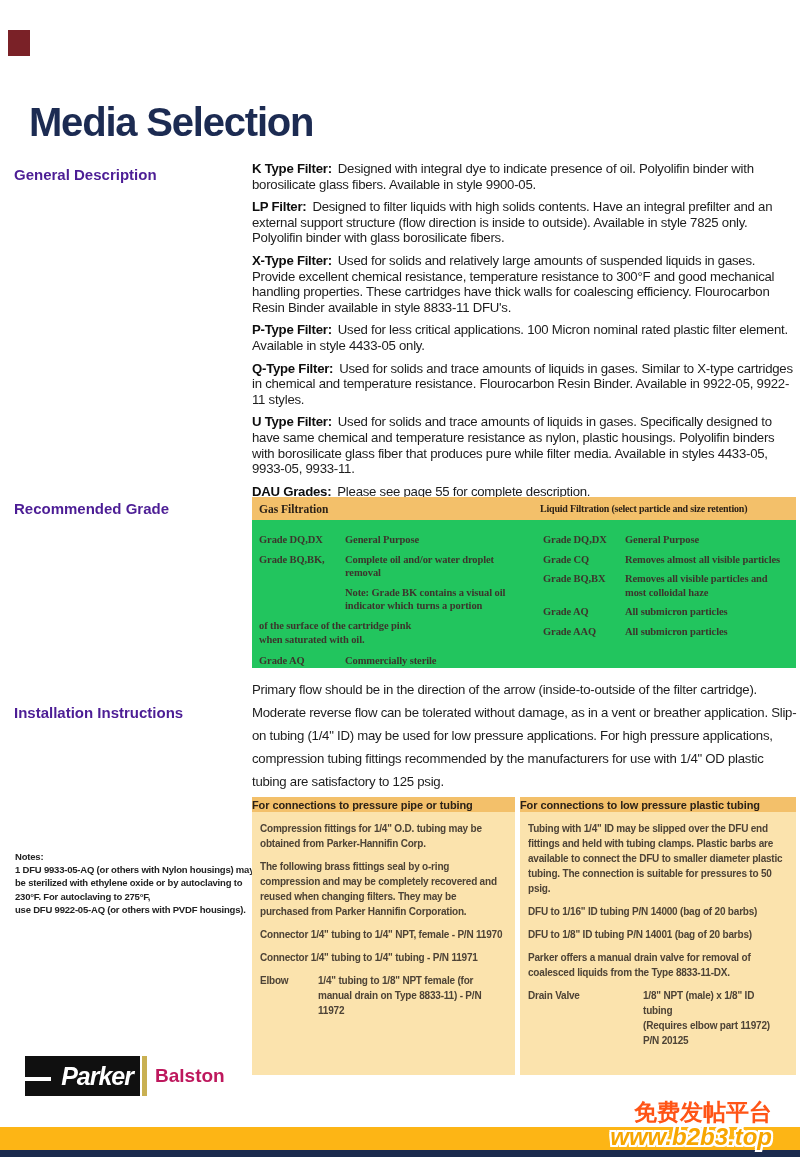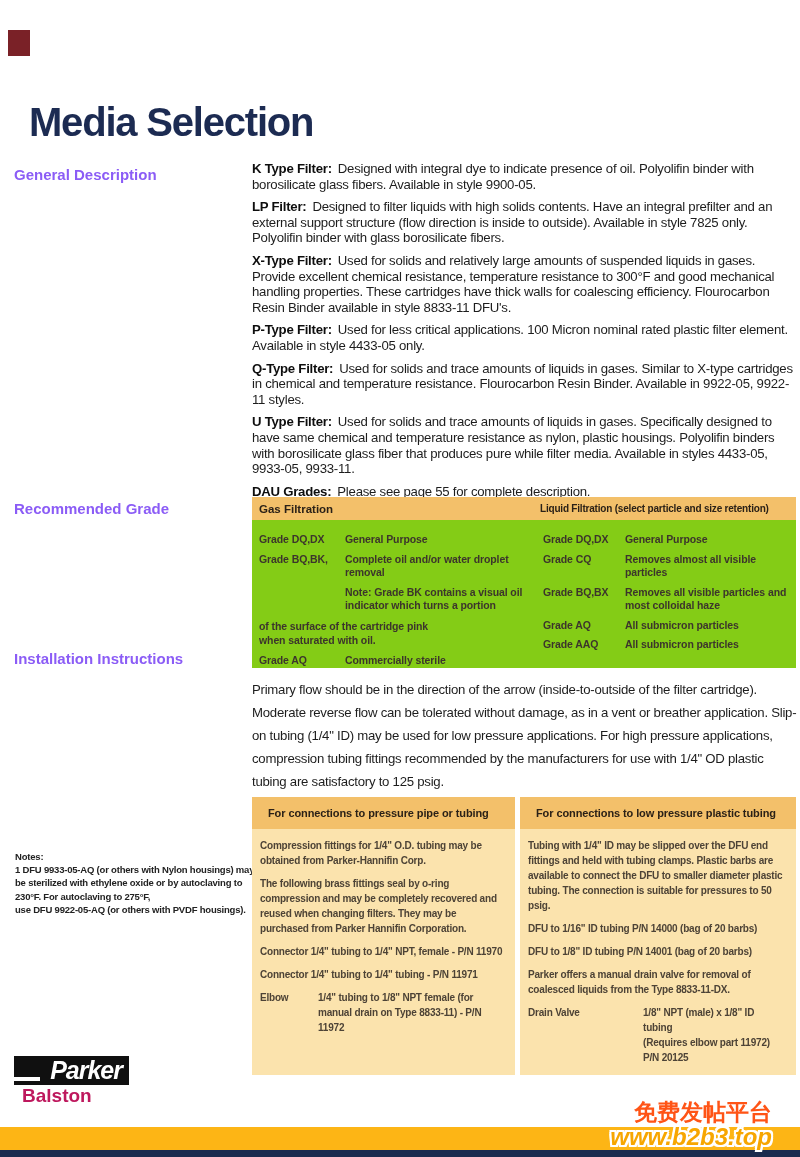--- a/index.html
+++ b/index.html
@@ -7,33 +7,33 @@
         font-family:"Liberation Sans",sans-serif;color:#1c1c1c;}
 
   
   .corner{position:absolute;left:8px;top:30px;width:22px;height:26px;background:#7a2127;}
 
   
   .title{position:absolute;left:13px;top:84px;font-size:40px;font-weight:700;
          letter-spacing:-1.2px;color:#1c2b52;margin:16px;}
 
   
-  .side-h{position:absolute;left:14px;width:230px;font-size:15px;font-weight:700;color:#8b5cf6;margin:0;}
+  .side-h{position:absolute;left:14px;width:230px;font-size:15px;font-weight:700;color:#4c1d95;margin:0;}
   .h-general{top:166px;}
   .h-grade{top:500px;}
-  .h-install{top:650px;}
+  .h-install{top:704px;}
 
   
   .gen-col{position:absolute;left:252px;top:161px;width:545px;
            font-size:13.2px;line-height:15.6px;letter-spacing:-0.25px;color:#1d1d1d;}
   .gen-col p{margin:0 0 7px 0;}
   .gen-col b{padding-right:6px;color:#0e0e0e;}
 
   
-  .grade-table{position:absolute;left:252px;top:497px;width:544px;height:171px;background:#84cc16;}
+  .grade-table{position:absolute;left:252px;top:497px;width:544px;height:171px;background:#22c55e;font-family:Liberation Serif, serif;}
   .gt-head{display:flex;background:#f3c06a;height:23px;align-items:center;
            font-weight:700;color:#2b2117;}
   .gt-head .gh-gas{width:281px;padding-left:7px;font-size:11.5px;}
   .gt-head .gh-liq{flex:1;font-size:10px;letter-spacing:-0.2px;}
   .gt-body{display:flex;padding-top:13px;}
   .gt-colL{width:281px;padding-left:7px;box-sizing:border-box;}
   .gt-colR{flex:1;padding-left:10px;box-sizing:border-box;}
   .gt-row{display:flex;margin-bottom:6px;font-size:10.5px;font-weight:700;
           color:#3c352c;letter-spacing:-0.1px;line-height:13.5px;}
   .gt-row .g{width:86px;flex:0 0 86px;}
@@ -48,33 +48,33 @@
 
   
   .notes{position:absolute;left:15px;top:850px;width:240px;font-size:9.5px;font-weight:700;
          letter-spacing:-0.2px;line-height:13.2px;color:#222;}
   .notes .nt{white-space:pre-line;}
 
   
   .conn-box{position:absolute;top:797px;height:278px;background:#fbe3ad;box-sizing:border-box;}
   .box-left{left:252px;width:263px;}
   .box-right{left:520px;width:276px;}
-  .cb-head{background:#f3c06a;height:32px;display:flex;align-items:center;padding-left:16px;
+  .cb-head{background:#f3c06a;height:15px;display:flex;align-items:center;padding-left:0;
            font-size:11px;font-weight:700;color:#2b2117;letter-spacing:-0.1px;}
   .cb-body{padding:9px 8px 0 8px;font-size:10px;font-weight:700;color:#4d4336;
            letter-spacing:-0.2px;line-height:15px;}
   .cb-body p{margin:0 0 8px 0;}
   .cb-row{display:flex;margin:0 0 8px 0;}
   .cb-row .lbl{flex:0 0 58px;}
   .cb-row .dsc{flex:1;}
   .box-right .cb-row .lbl{flex:0 0 115px;}
   .prewrap{white-space:pre-line;}
 
   
-  .logo{position:absolute;left:14px;top:1056px;display:flex;align-items:stretch;height:40px;flex-direction:column;}
+  .logo{position:absolute;left:25px;top:1056px;display:flex;align-items:stretch;height:40px;}
   .logo-black{width:115px;background:#101010;position:relative;display:flex;
               align-items:center;justify-content:flex-end;padding-right:7px;box-sizing:border-box;}
   .logo-line{position:absolute;left:0;top:21px;width:26px;height:4px;background:#ffffff;}
   .logo-parker{color:#fff;font-style:italic;font-weight:700;font-size:25px;letter-spacing:-1px;}
   .logo-gold{width:5px;background:#c9b052;margin-left:2px;}
   .logo-balston{display:flex;align-items:center;padding-left:8px;
                 font-size:19px;font-weight:700;color:#be185d;}
 
   
   .wm{position:absolute;right:28px;top:1100px;text-align:right;z-index:3;}

